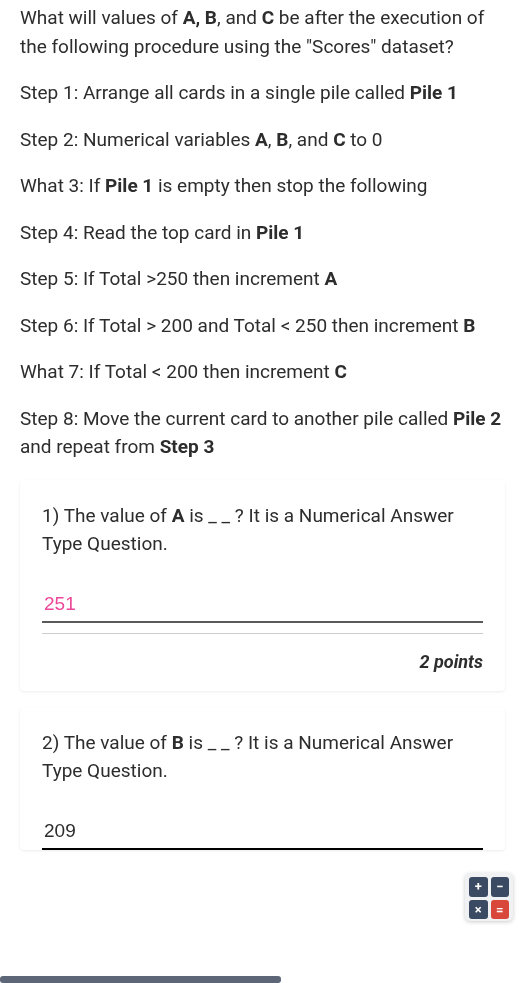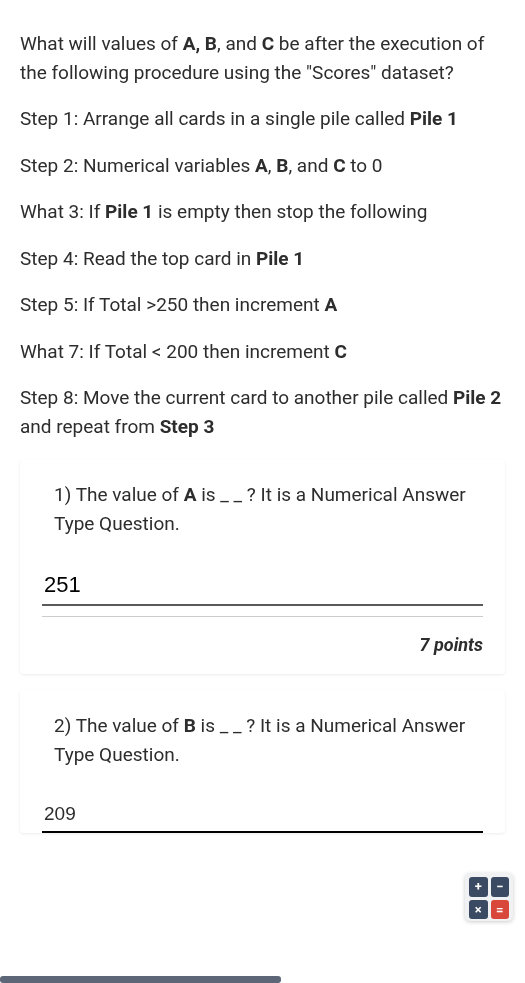--- a/index.html
+++ b/index.html
@@ -8,51 +8,50 @@
     font-size: 19px;
     line-height: 1.5;
     color: #2d2d2d;
     background: #ffffff;
     width: 525px;
     height: 983px;
     overflow: hidden;
     position: relative;
   }
   .content {
-    padding: 30px 20px;
+    padding: 4px 20px;
   }
   .intro-text {
     margin-bottom: 18px;
   }
   .step {
     margin-bottom: 18px;
   }
   .bold { font-weight: 700; }
   .italic { }
 
   .question-card {
     background: #ffffff;
     border-radius: 4px;
     box-shadow: 0 1px 3px rgba(0,0,0,0.08);
     margin: 0 0 16px 0;
     padding: 22px 22px 16px 22px;
   }
   .q-prompt {
     margin-bottom: 28px;
-    margin-left: 12px;
   }
   .answer-input {
     width: 100%;
     border: none;
     border-bottom: 2px solid #5a5a5a;
-    font-size: 22px;
+    font-size: 19px;
     padding: 6px 2px;
     outline: none;
     background: transparent;
-    color: #000000;
+    color: #ec4899;
   }
   .underline-bar {
     margin-top: 10px;
     border-top: 1px solid #ccc;
   }
   .points {
     text-align: right;
     font-style: italic;
     font-weight: 700;
     margin-top: 14px;
@@ -134,36 +133,39 @@
   </p>
 
   <p class="step">
     <span>Step 4: Read the top card in </span><span class="bold">Pile 1</span>
   </p>
 
   <p class="step">
     <span>Step 5: If </span><span class="italic">Total</span><span> &gt;250 then increment </span><span class="bold">A</span>
   </p>
 
+  <p class="step">
+    <span>Step 6: If </span><span class="italic">Total</span><span> &gt; 200 and </span><span class="italic">Total</span><span> &lt; 250 then increment </span><span class="bold">B</span>
+  </p>
 
   <p class="step">
     <span>What 7: If </span><span class="italic">Total</span><span> &lt; 200 then increment </span><span class="bold">C</span>
   </p>
 
   <p class="step">
     <span>Step 8: Move the current card to another pile called </span><span class="bold">Pile 2</span><span> and repeat from </span><span class="bold">Step 3</span>
   </p>
 
   <div class="question-card">
     <p class="q-prompt">
       <span>1)</span><span> The value of </span><span class="bold">A</span><span> is _ _ ? It is a Numerical Answer Type Question.</span>
     </p>
     <input class="answer-input" type="text" value="251" style="">
     <div class="underline-bar"></div>
-    <div class="points">7 points</div>
+    <div class="points">2 points</div>
   </div>
 
   <div class="question-card" style="padding-bottom:0;">
     <p class="q-prompt">
       <span>2)</span><span> The value of </span><span class="bold">B</span><span> is _ _ ? It is a Numerical Answer Type Question.</span>
     </p>
     <input class="answer-input-partial" type="text" value="209" style="">
   </div>
 
 </div>

